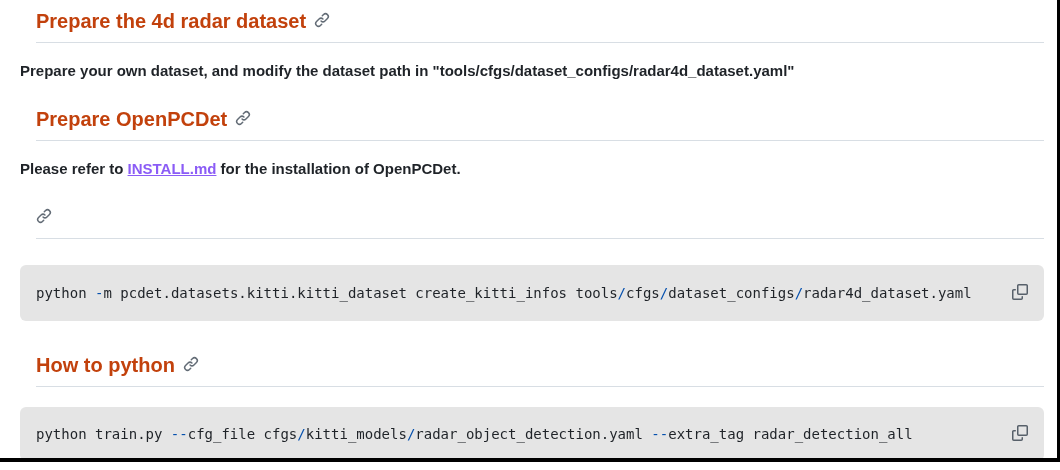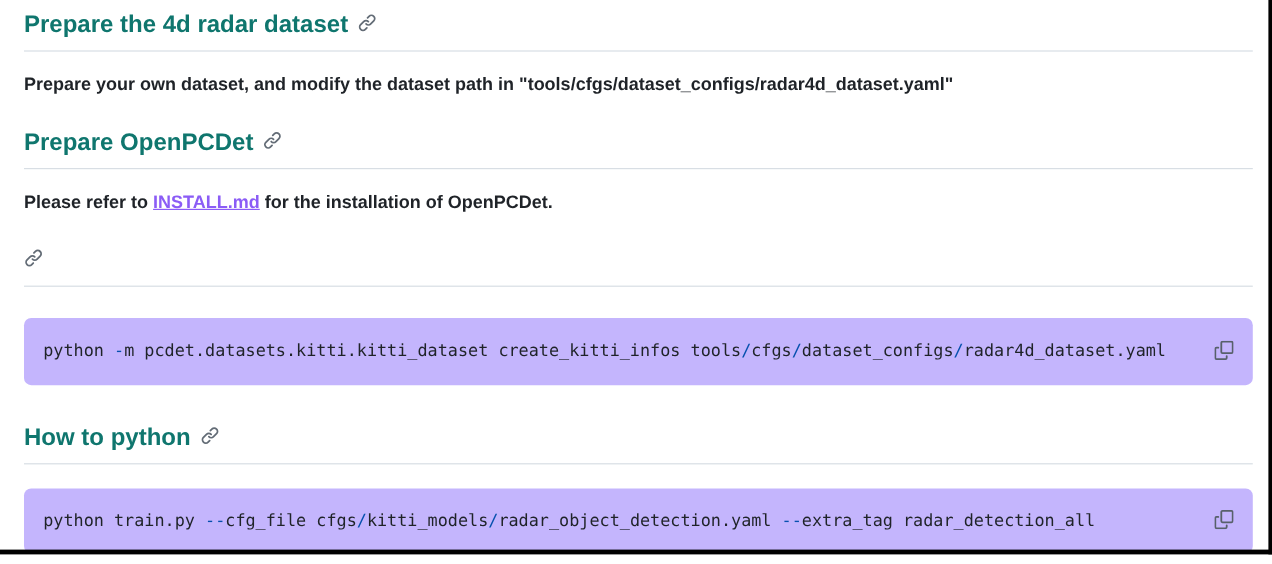--- a/index.html
+++ b/index.html
@@ -8,37 +8,38 @@
     width: 1060px; height: 470px;
     position: relative; overflow: hidden;
     font-family: "Liberation Sans", sans-serif;
     font-size: 15px; color: #1f2328;
   }
   .content { padding: 0 16px 0 20px; width: 1060px; }
 
   h2.md-heading {
     display: flex; align-items: center; gap: 8px;
     font-size: 20px; line-height: 25px; font-weight: 700;
-    color: #0f766e;
+    color: #c2410c;
     margin-top: 26px; padding-bottom: 8px;
     border-bottom: 1px solid #d8dee4;
+    margin-left: 16px;
   }
   h2.md-heading.first { margin-top: 9px; }
   h2.md-heading.mt-32 { margin-top: 32px; }
 
   .anchor-link { display: inline-flex; align-items: center; text-decoration: none; cursor: pointer; }
   .anchor-link svg { fill: #636c76; }
 
   p.md-p { margin-top: 17px; line-height: 21px; color: #1f2328; font-weight: bold; }
   a.md-link { color: #8b5cf6; text-decoration: underline; cursor: pointer; }
 
   pre.code-block {
     position: relative;
     margin-top: 26px;
-    background: #c4b5fd;
+    background: #e5e5e5;
     border-radius: 6px;
     padding: 18px 48px 18px 16px;
     font-family: "DejaVu Sans Mono", monospace;
     font-size: 14px; line-height: 20px;
     color: #1f2328;
     white-space: pre;
     overflow: hidden;
   }
   pre.code-block.mt-20 { margin-top: 20px; padding-top: 17px; padding-bottom: 17px; }
   .tok[data-color="accent"] { color: #0550ae; }

